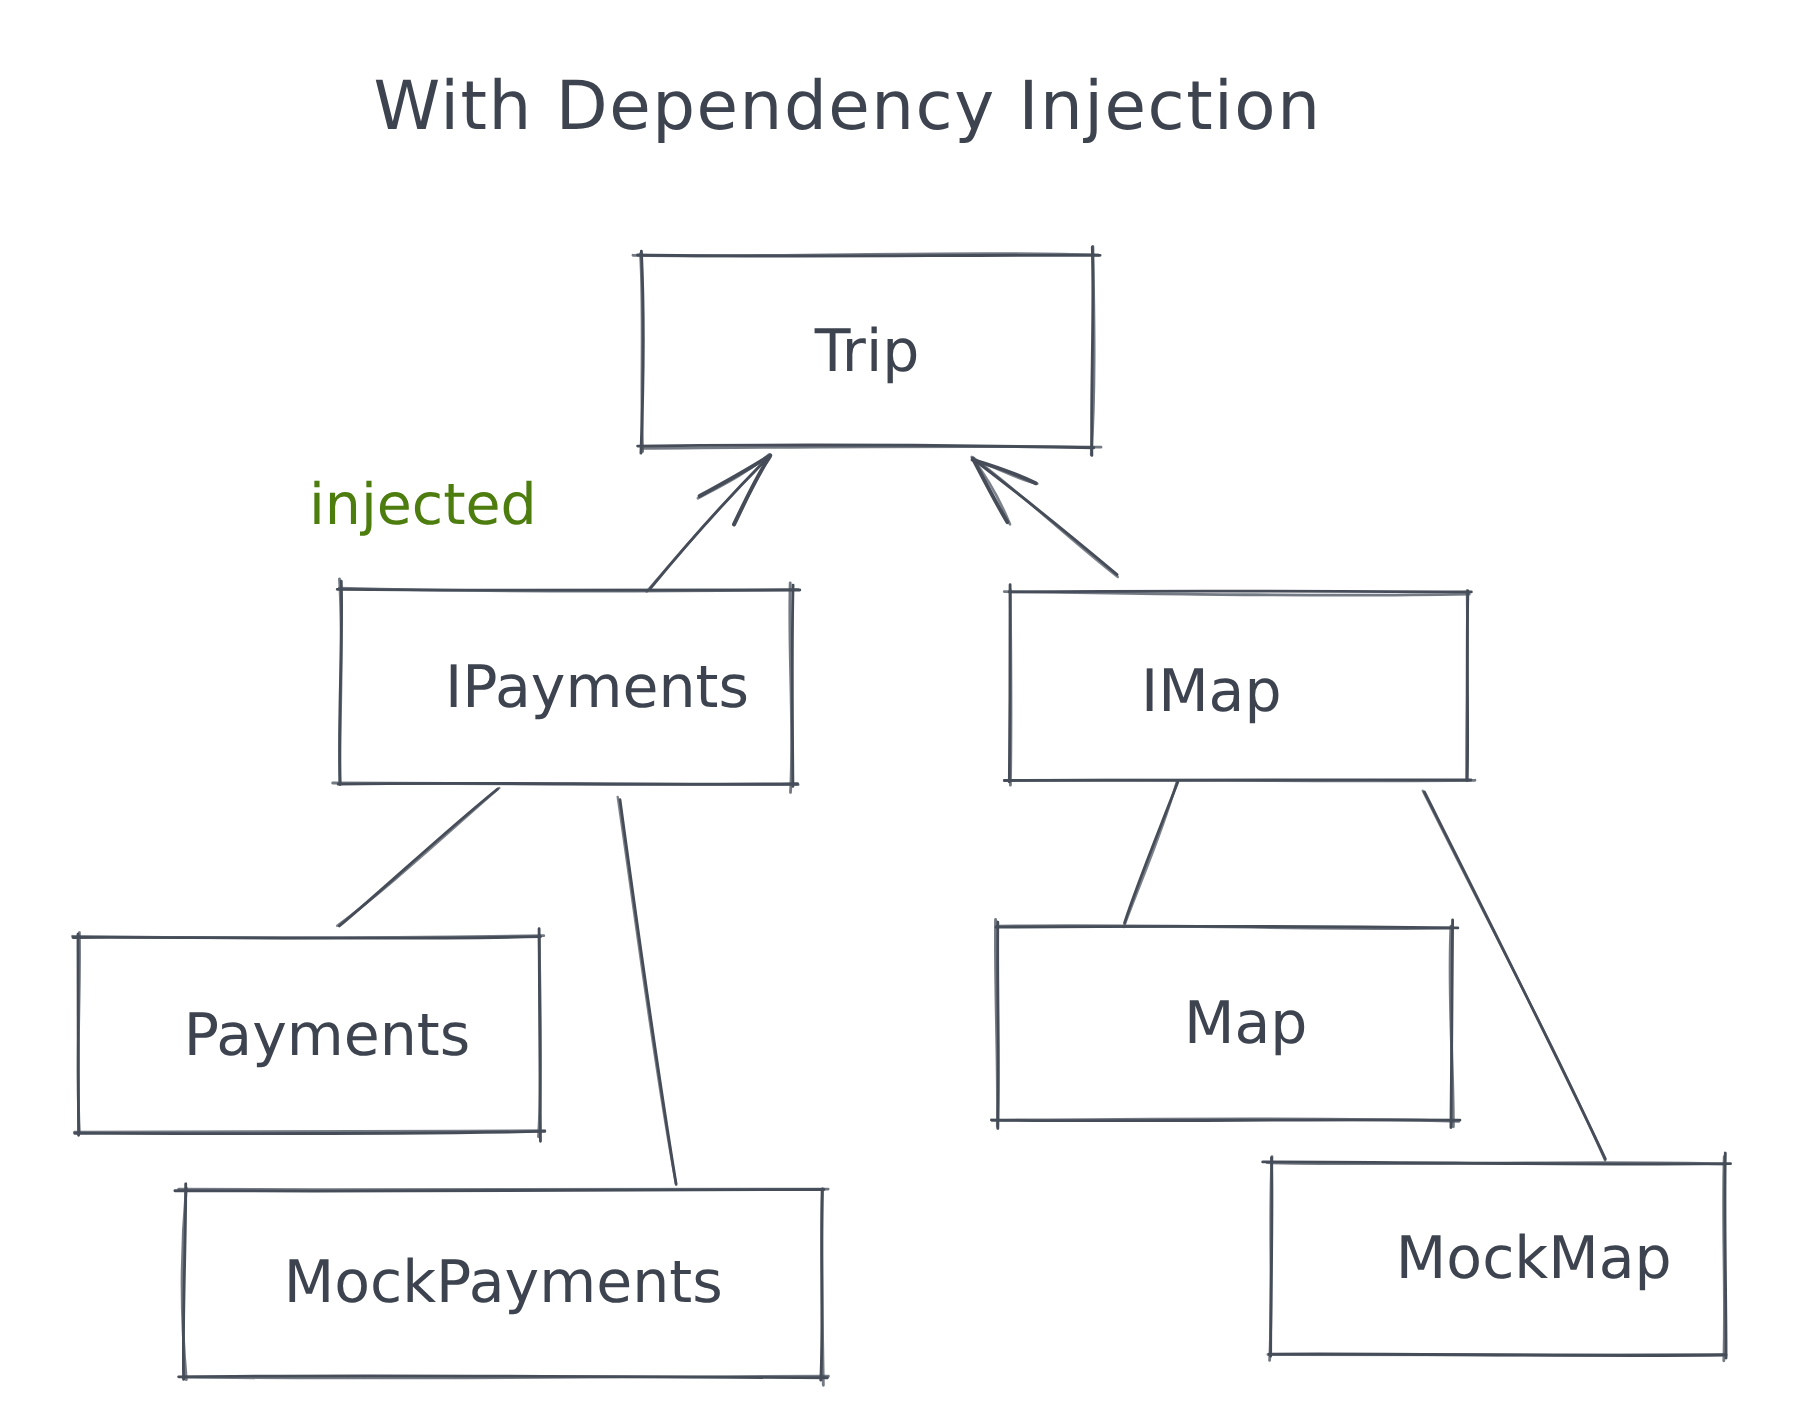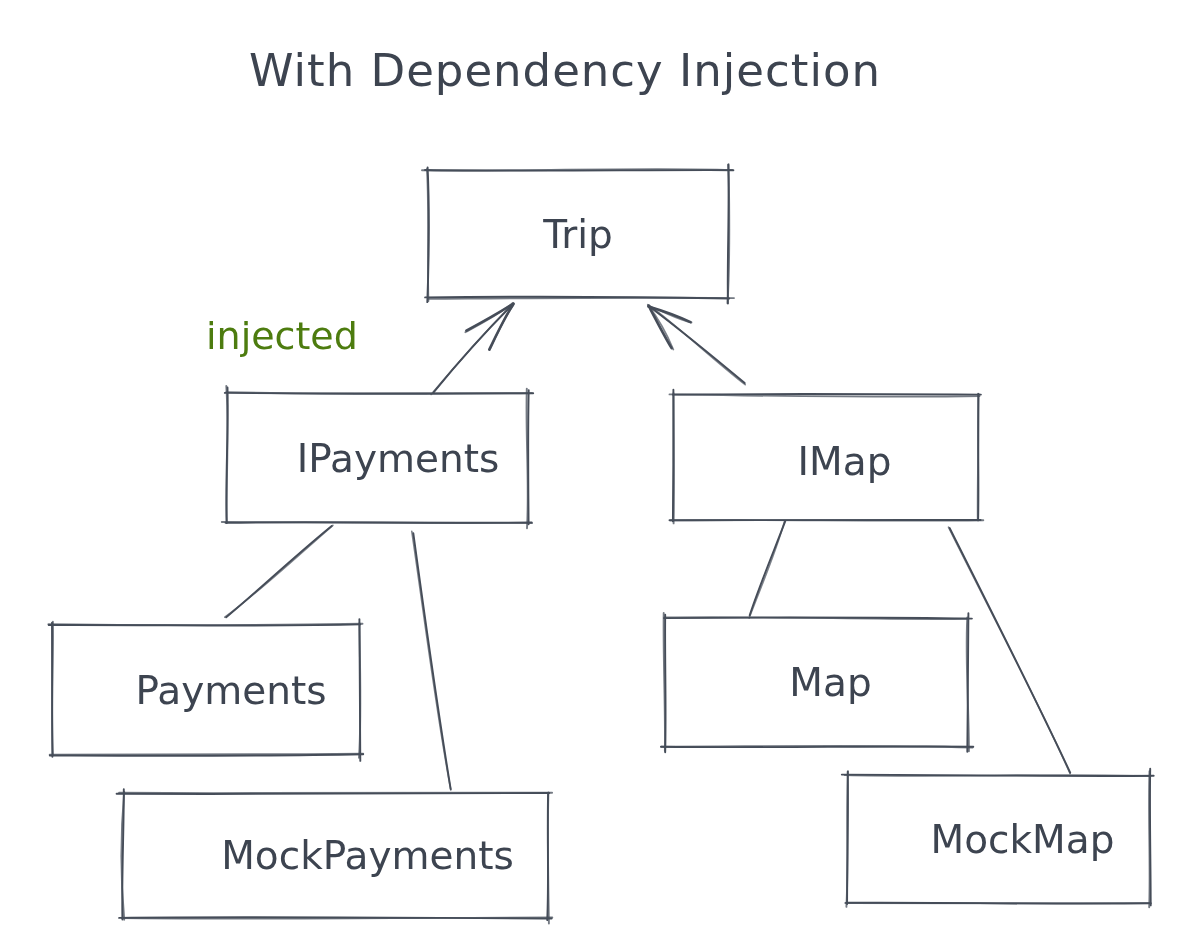--- a/index.html
+++ b/index.html
@@ -158,19 +158,19 @@
         <path d="M948.5 527.2 C990.7 612.5, 1038.3 701.3, 1070.1 773.6" fill="none" stroke="#464d59" stroke-width="1.6" stroke-linecap="round" stroke-opacity="0.7"></path>
       </g>
     </svg>
 
   <h1 class="diagram-title">With Dependency Injection</h1>
 
   <div class="annotation">injected</div>
 
   <div class="node-label" style="left: 428px; top: 170px; width: 300px; height: 128px;">Trip</div>
   <div class="node-label" style="left: 227px; top: 393px; width: 342px; height: 130px;">IPayments</div>
-  <div class="node-label" style="left: 692px; top: 395px; width: 305px; height: 133px;">IMap</div>
-  <div class="node-label" style="left: 65px; top: 625px; width: 332px; height: 130px;">Payments</div>
-  <div class="node-label" style="left: 123px; top: 793px; width: 425px; height: 125px; margin-left: 32px;">MockPayments</div>
+  <div class="node-label" style="left: 655px; top: 395px; width: 305px; height: 133px;">IMap</div>
+  <div class="node-label" style="left: 52px; top: 625px; width: 332px; height: 130px;">Payments</div>
+  <div class="node-label" style="left: 123px; top: 793px; width: 425px; height: 125px;">MockPayments</div>
   <div class="node-label" style="left: 665px; top: 618px; width: 331px; height: 129px;">Map</div>
   <div class="node-label" style="left: 854px; top: 775px; width: 337px; height: 128px; border-radius: 19px;">MockMap</div>
 
 </div>
 
 </body></html>

